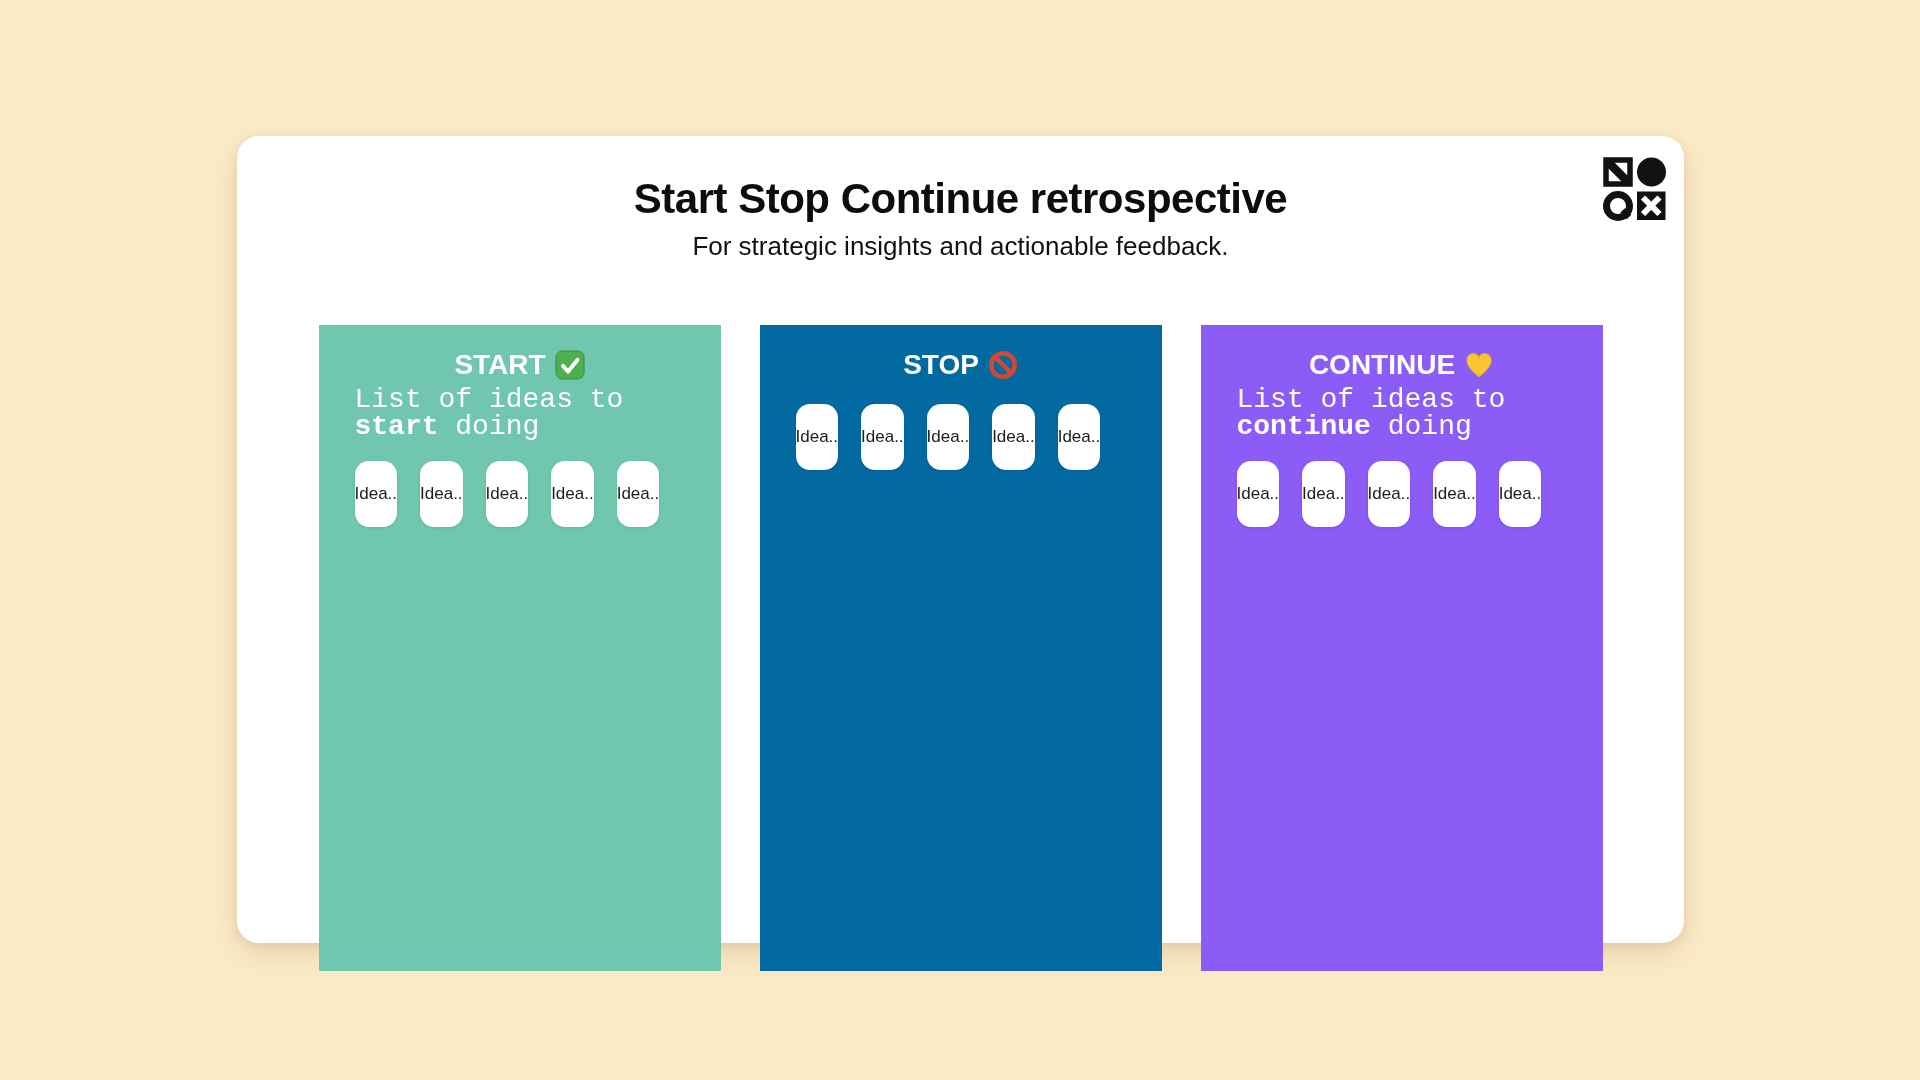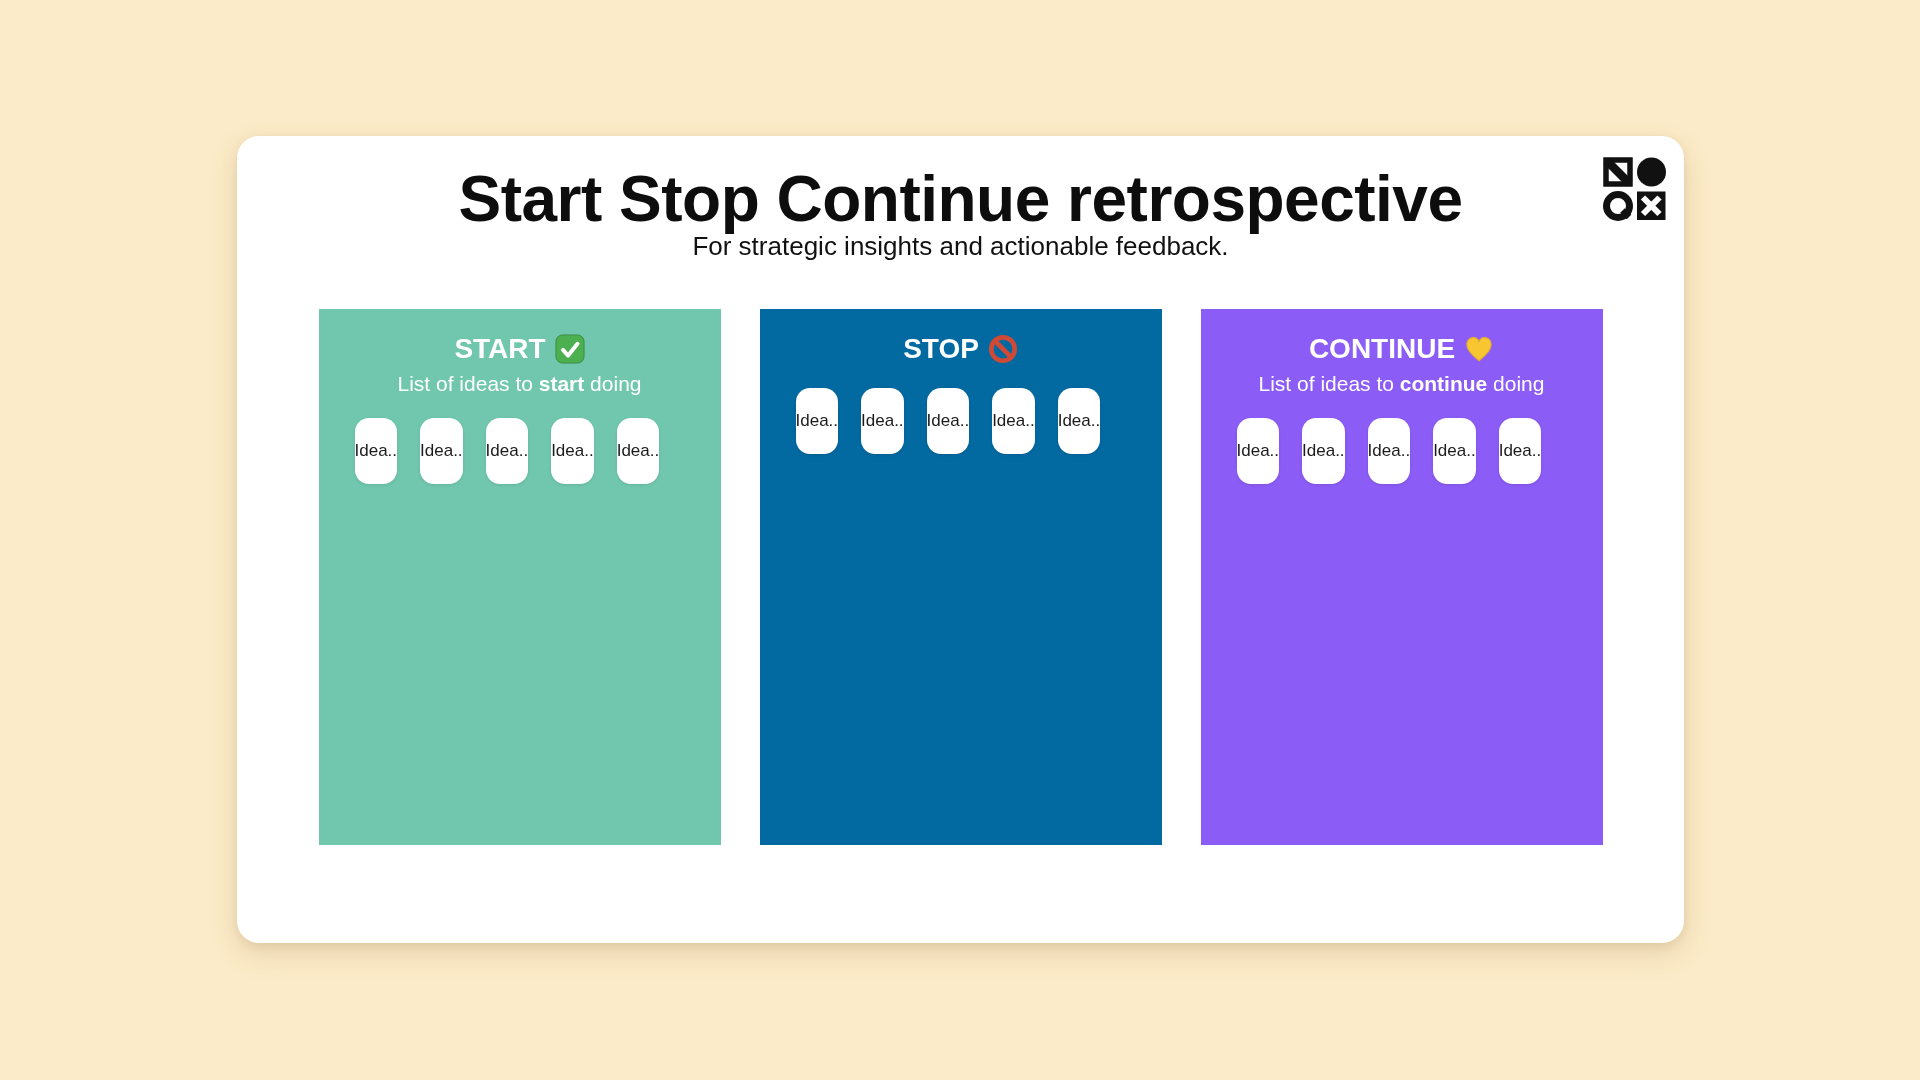--- a/index.html
+++ b/index.html
@@ -16,44 +16,44 @@
     background:#ffffff;
     border-radius:22px;
     box-shadow:0 10px 28px rgba(130,95,40,.18), 0 3px 8px rgba(130,95,40,.10);
   }
   .logo {
     position:absolute; top:21px; right:17px;
     width:64px; height:64px;
   }
   .page-title {
     margin:34px 0 0; text-align:center;
-    font-size:64px; line-height:58px; font-weight:bold;
+    font-size:42px; line-height:58px; font-weight:bold;
     color:#0d0d0d; letter-spacing:-0.5px;
   }
   .page-subtitle {
     margin:5px 0 0; text-align:center;
     font-size:26px; line-height:26px; color:#111111;
   }
   .columns {
     display:flex; justify-content:center; gap:39px;
     margin-top:50px;
   }
   .column {
-    width:402px; height:536px; box-sizing:border-box;
+    width:402px; height:646px; box-sizing:border-box;
     padding:22px 36px 0 36px;
-    text-align:center; color:#ffffff;
+    color:#ffffff;margin-top:16px;
   }
   .col-title {
     margin:0; font-size:28px; line-height:36px; font-weight:bold;
     display:flex; align-items:center; justify-content:center; gap:9px;
   }
   .col-title .emoji { display:inline-flex; width:30px; height:30px; }
   .col-title .emoji svg { width:100%; height:100%; }
   .col-sub {
-    margin:3px 0 0; font-size:21px; line-height:27px; font-weight:normal;
+    margin:3px 0 0; font-size:28px; line-height:27px; font-weight:normal;font-family:Liberation Mono, monospace;
   }
   .col-sub b { font-weight:bold; }
   .cards {
     margin-top:21px;
     display:flex; flex-direction:row; gap:23px;
   }
   .card {
     height:66px; background:#ffffff; border-radius:14px;
     color:#1c1c1c; font-size:17px;
     display:flex; align-items:center; justify-content:center;

